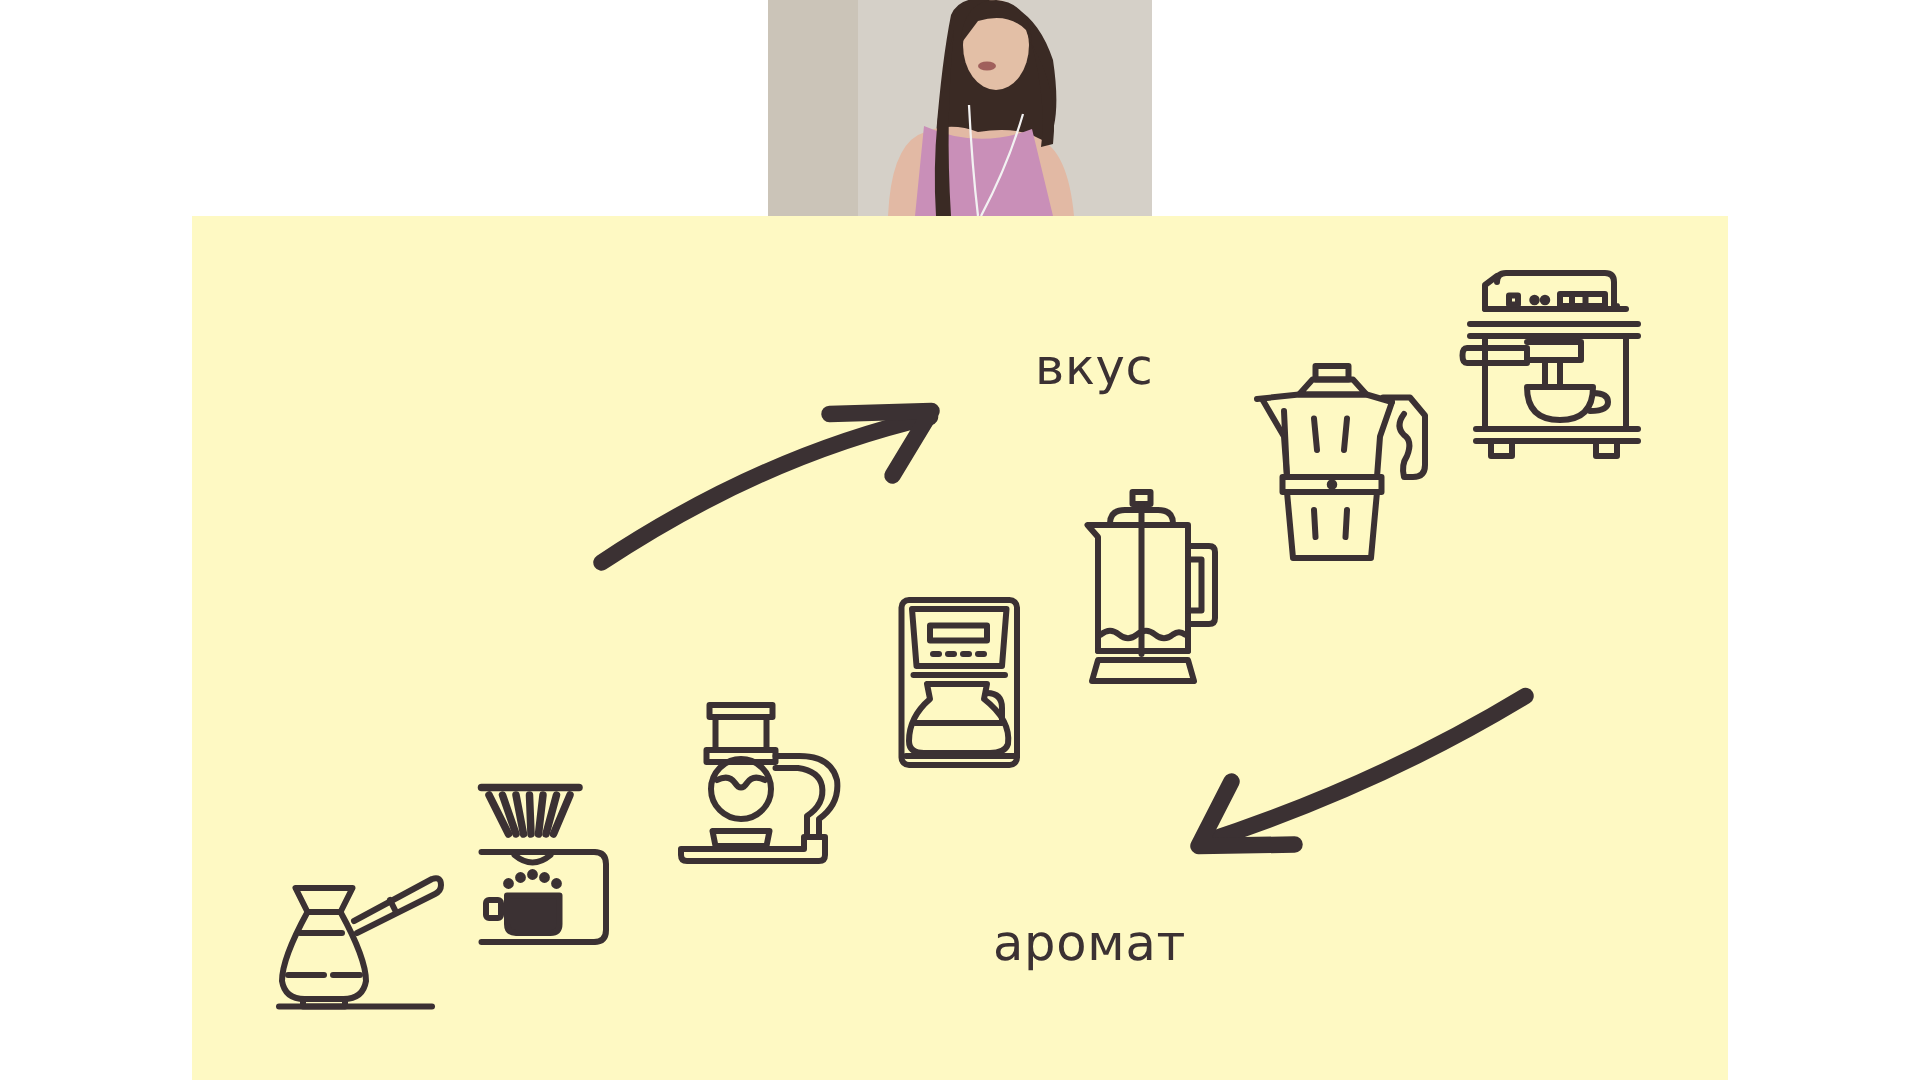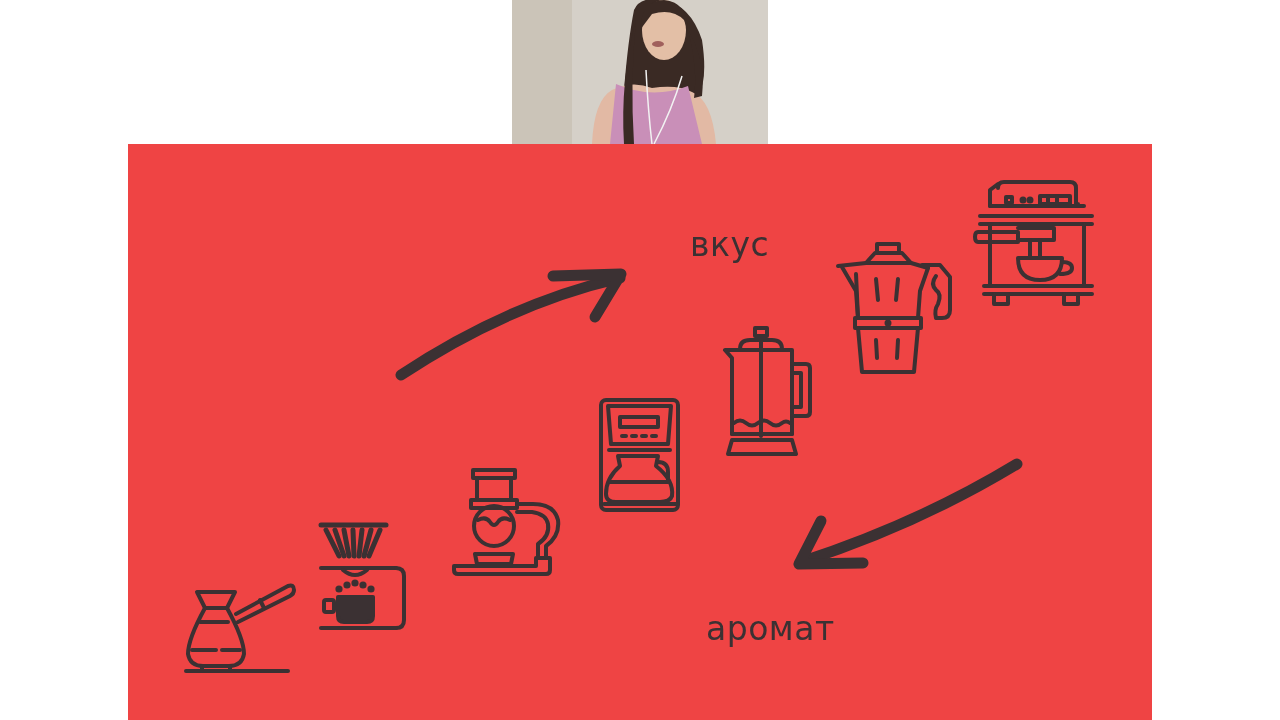--- a/index.html
+++ b/index.html
@@ -9,29 +9,29 @@
       font-family: "DejaVu Sans", "Liberation Sans", sans-serif;
     }
     .webcam {
       position: absolute; left: 512px; top: 0; width: 256px; height: 144px;
       overflow: hidden;
       background: linear-gradient(90deg, #cfc8bd 0%, #d6d1c9 40%, #d9d7d2 70%, #d2d0cb 100%);
     }
     .webcam svg { position: absolute; left: 0; top: 0; }
     .slide {
       position: absolute; left: 128px; top: 144px; width: 1024px; height: 576px;
-      background: #ef4444;
+      background: #fef9c3;
     }
     .slide svg.art { position: absolute; left: 0; top: 0; }
     .label {
       position: absolute; color: #3b3133; font-size: 33px; letter-spacing: 0.5px;
       font-family: "DejaVu Sans", sans-serif; line-height: 1;
     }
     .label.taste { left: 562px; top: 84px; }
-    .label.aroma { left: 534px; top: 468px; margin-left: 44px; }
+    .label.aroma { left: 534px; top: 468px; }
   </style>
 </head>
 <body>
 
 <div class="webcam">
   <svg width="256" height="144" viewBox="0 0 256 144">
     <rect x="0" y="0" width="256" height="144" fill="#d5d0c8"></rect>
     <rect x="0" y="0" width="60" height="144" fill="#cbc4b8"></rect>
 
     <path d="M122 10 Q128 -4 150 0 Q178 4 190 40 Q196 80 186 96 L176 100 L170 144 L110 144 L112 90 Q116 40 122 10 Z" fill="#3a2a24"></path>

